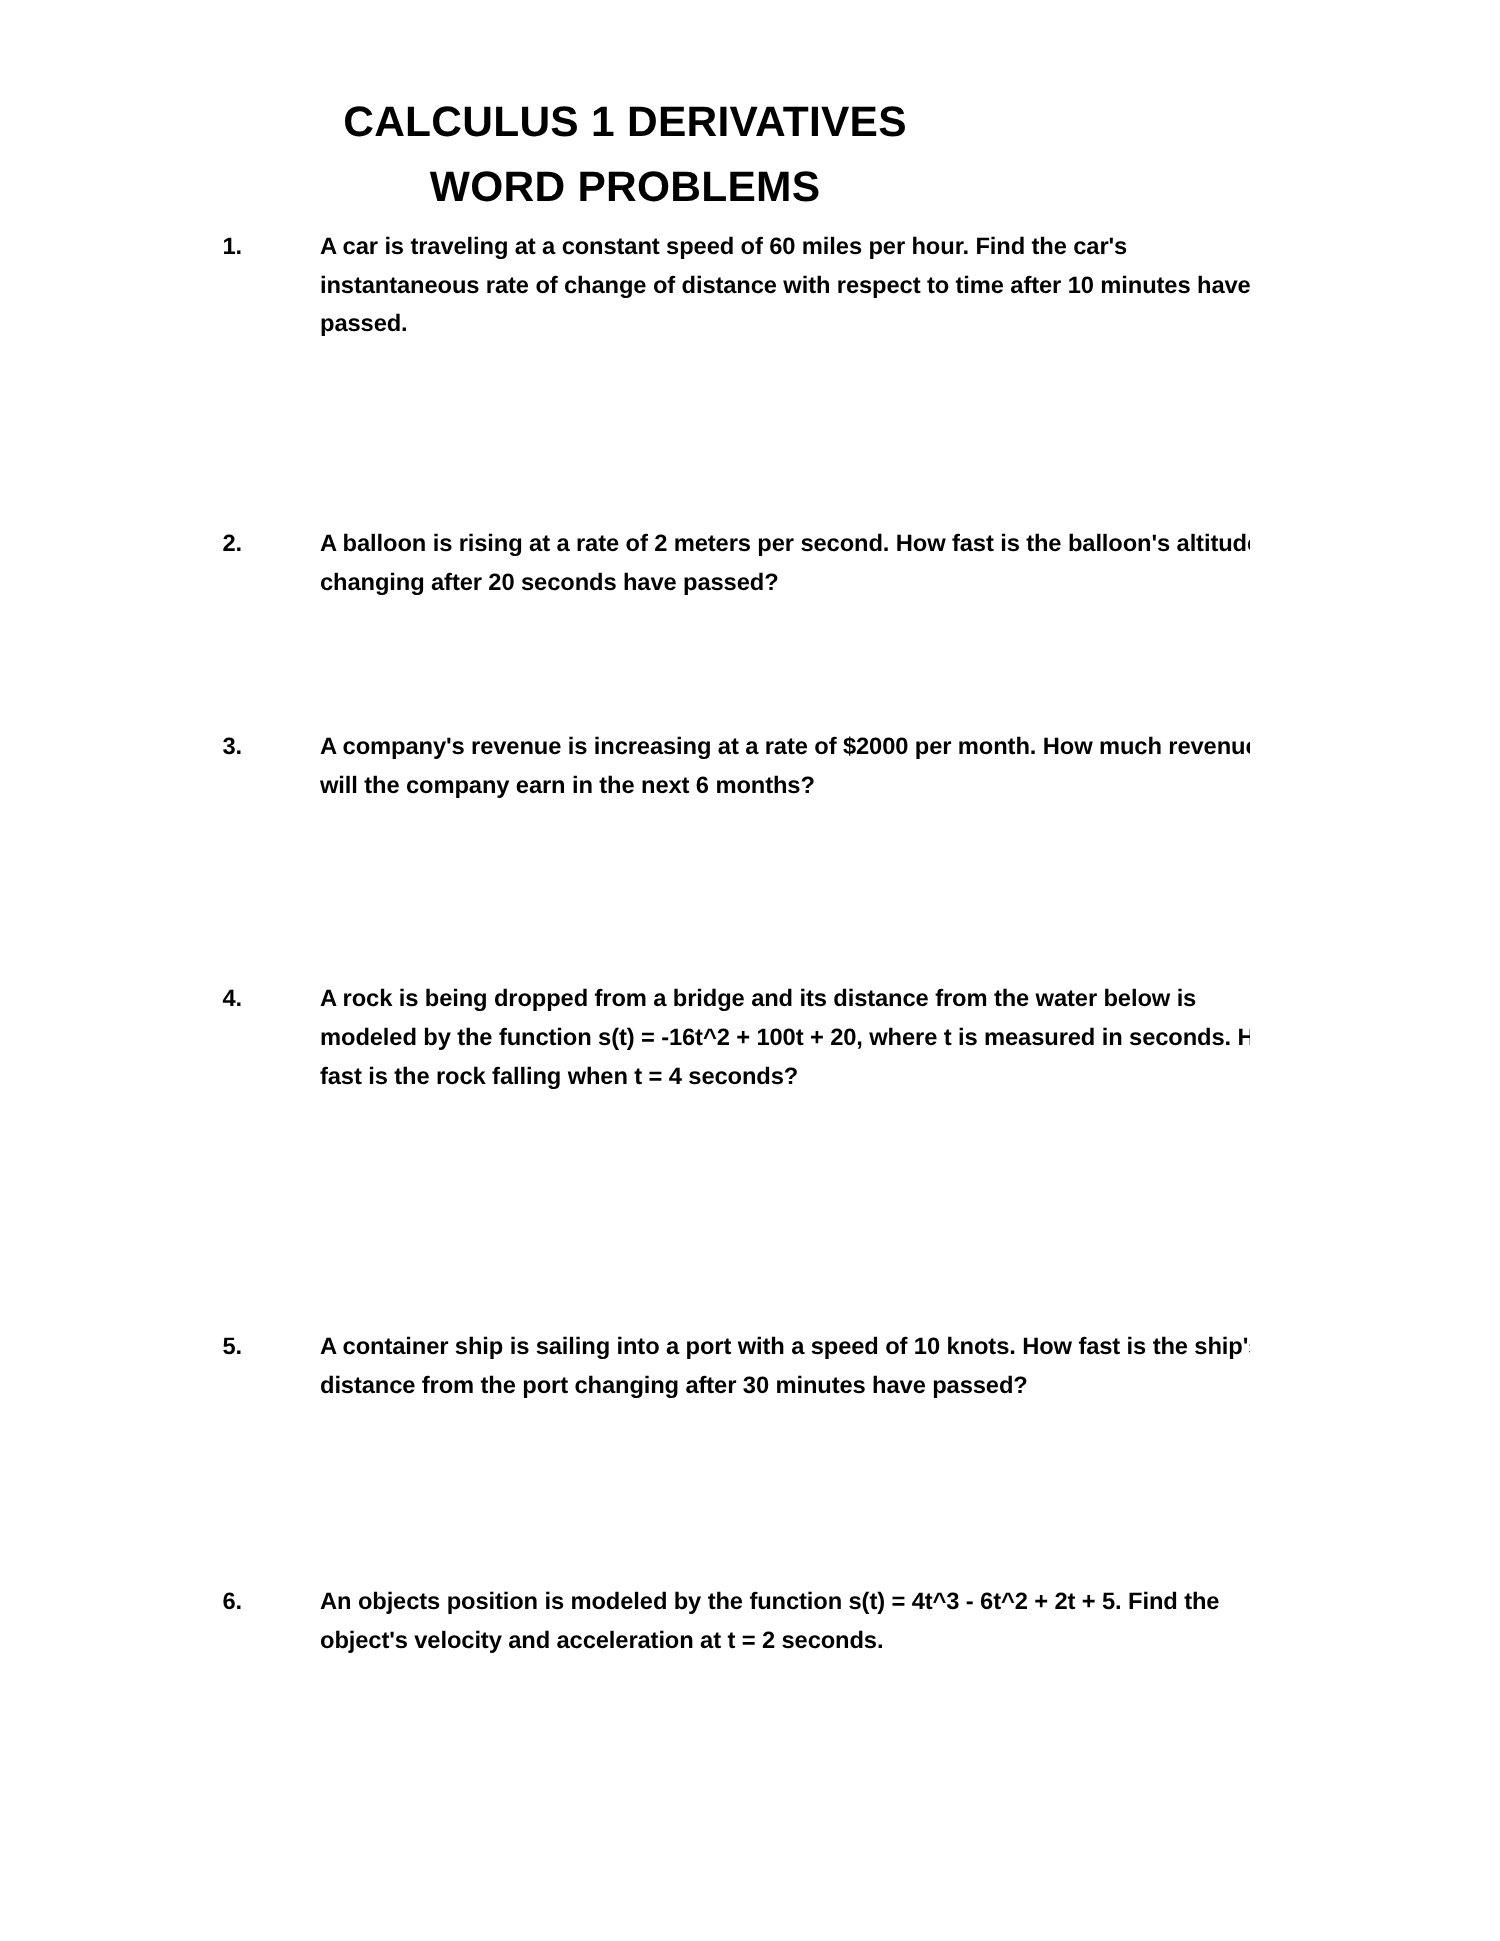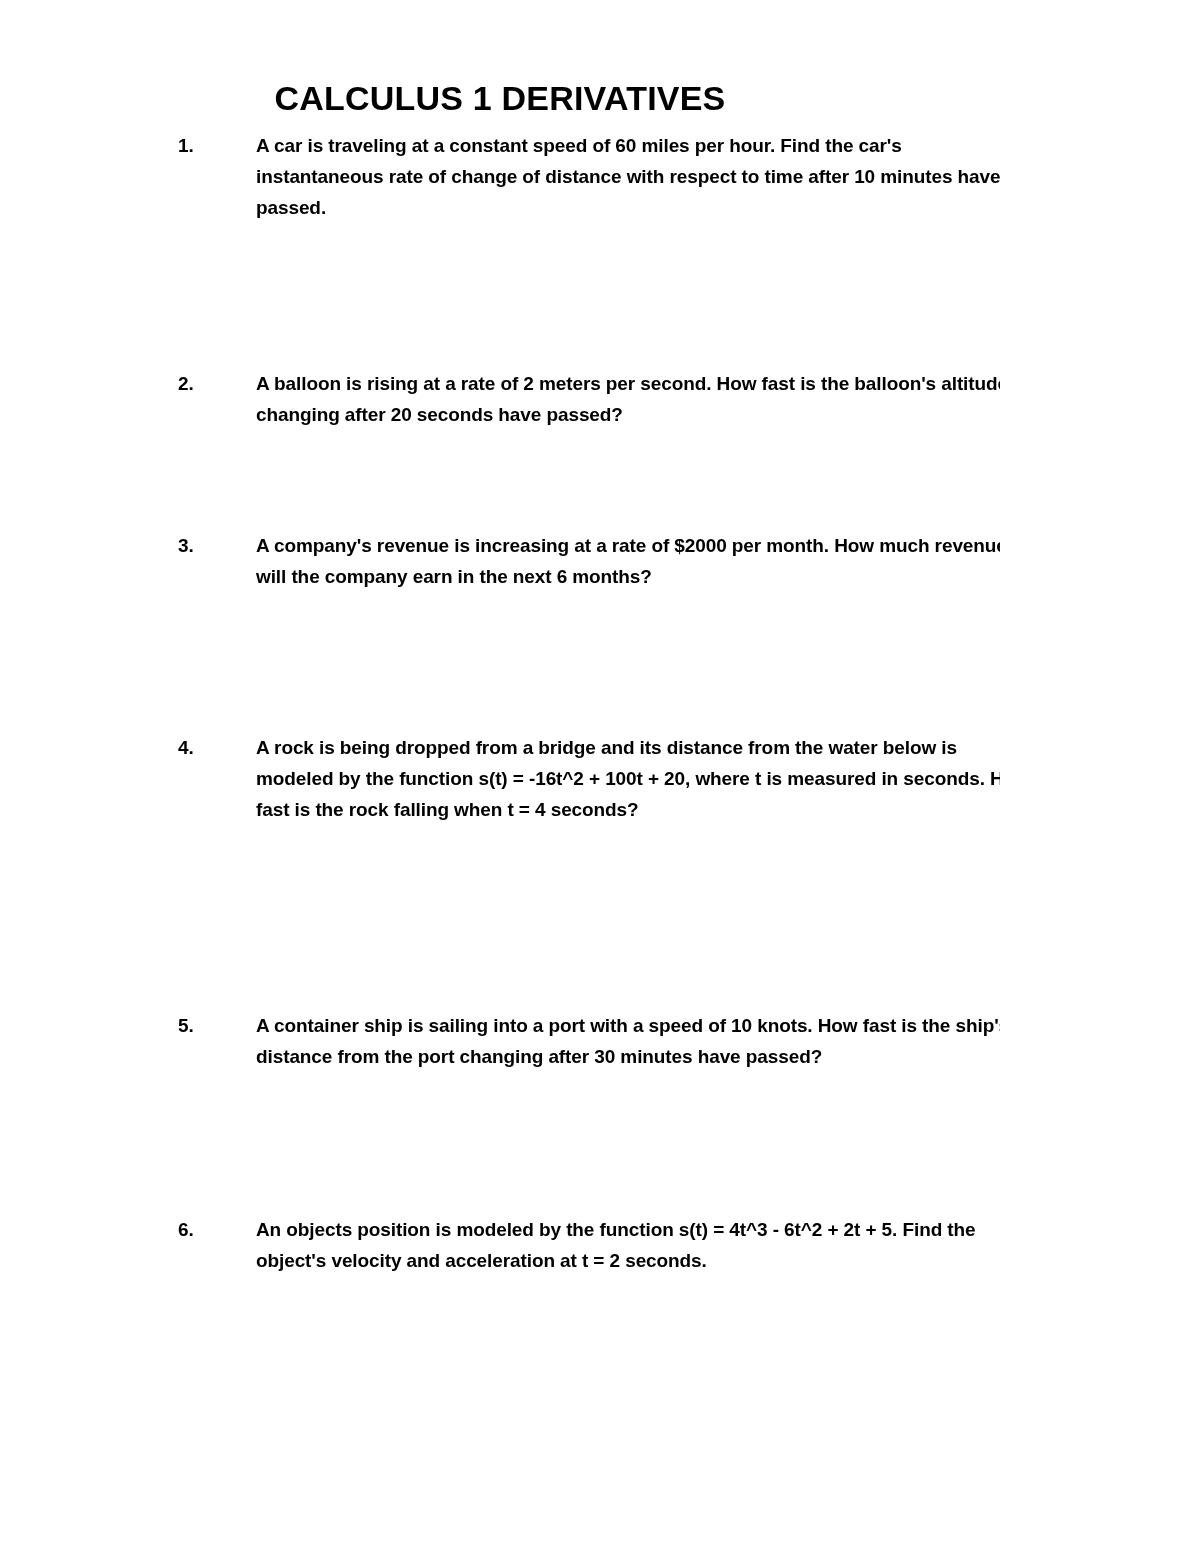--- a/index.html
+++ b/index.html
@@ -50,20 +50,21 @@
   .problem:nth-child(5) { margin-bottom: 142px; }
   .problem:nth-child(6) { margin-bottom: 0; }
 </style>
 </head>
 <body>
 
 <div class="page">
 
   <div class="doc-title">
     <div>CALCULUS 1 DERIVATIVES</div>
+    <div>WORD PROBLEMS</div>
   </div>
 
   <div class="problems">
 
     <div class="problem">
       <span class="problem-number">1.</span>
       <span class="problem-text">A car is traveling at a constant speed of 60 miles per hour. Find the car's instantaneous rate of change of distance with respect to time after 10 minutes have passed.</span>
     </div>
 
     <div class="problem">

